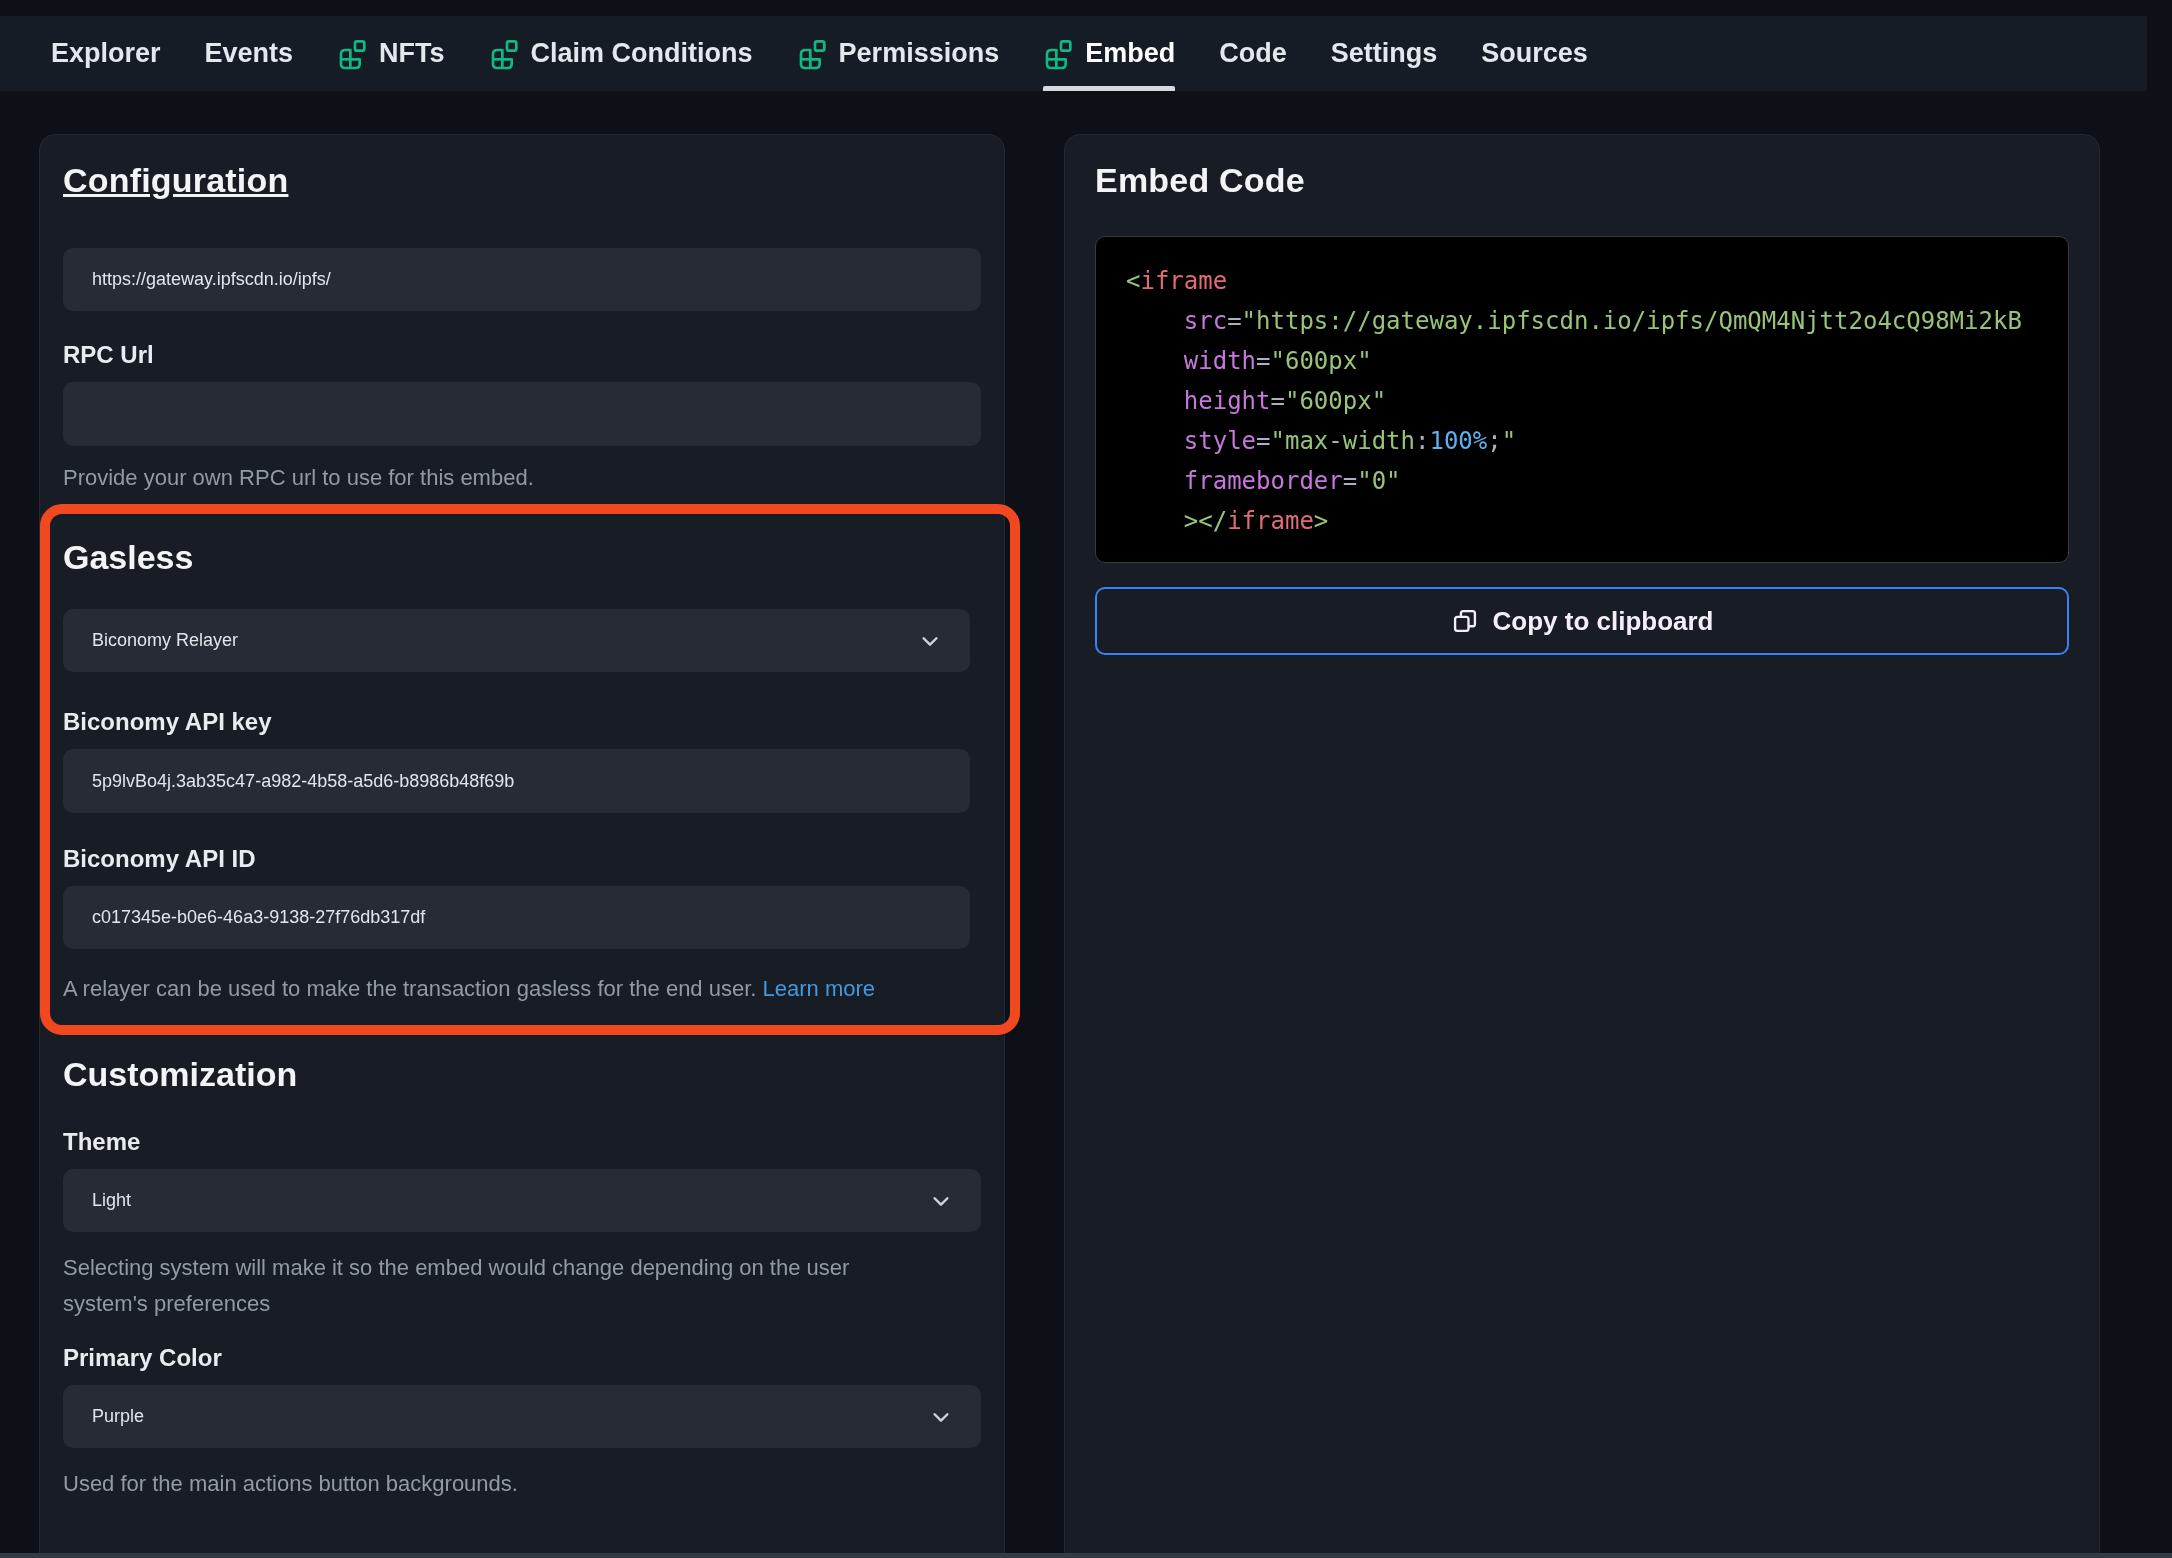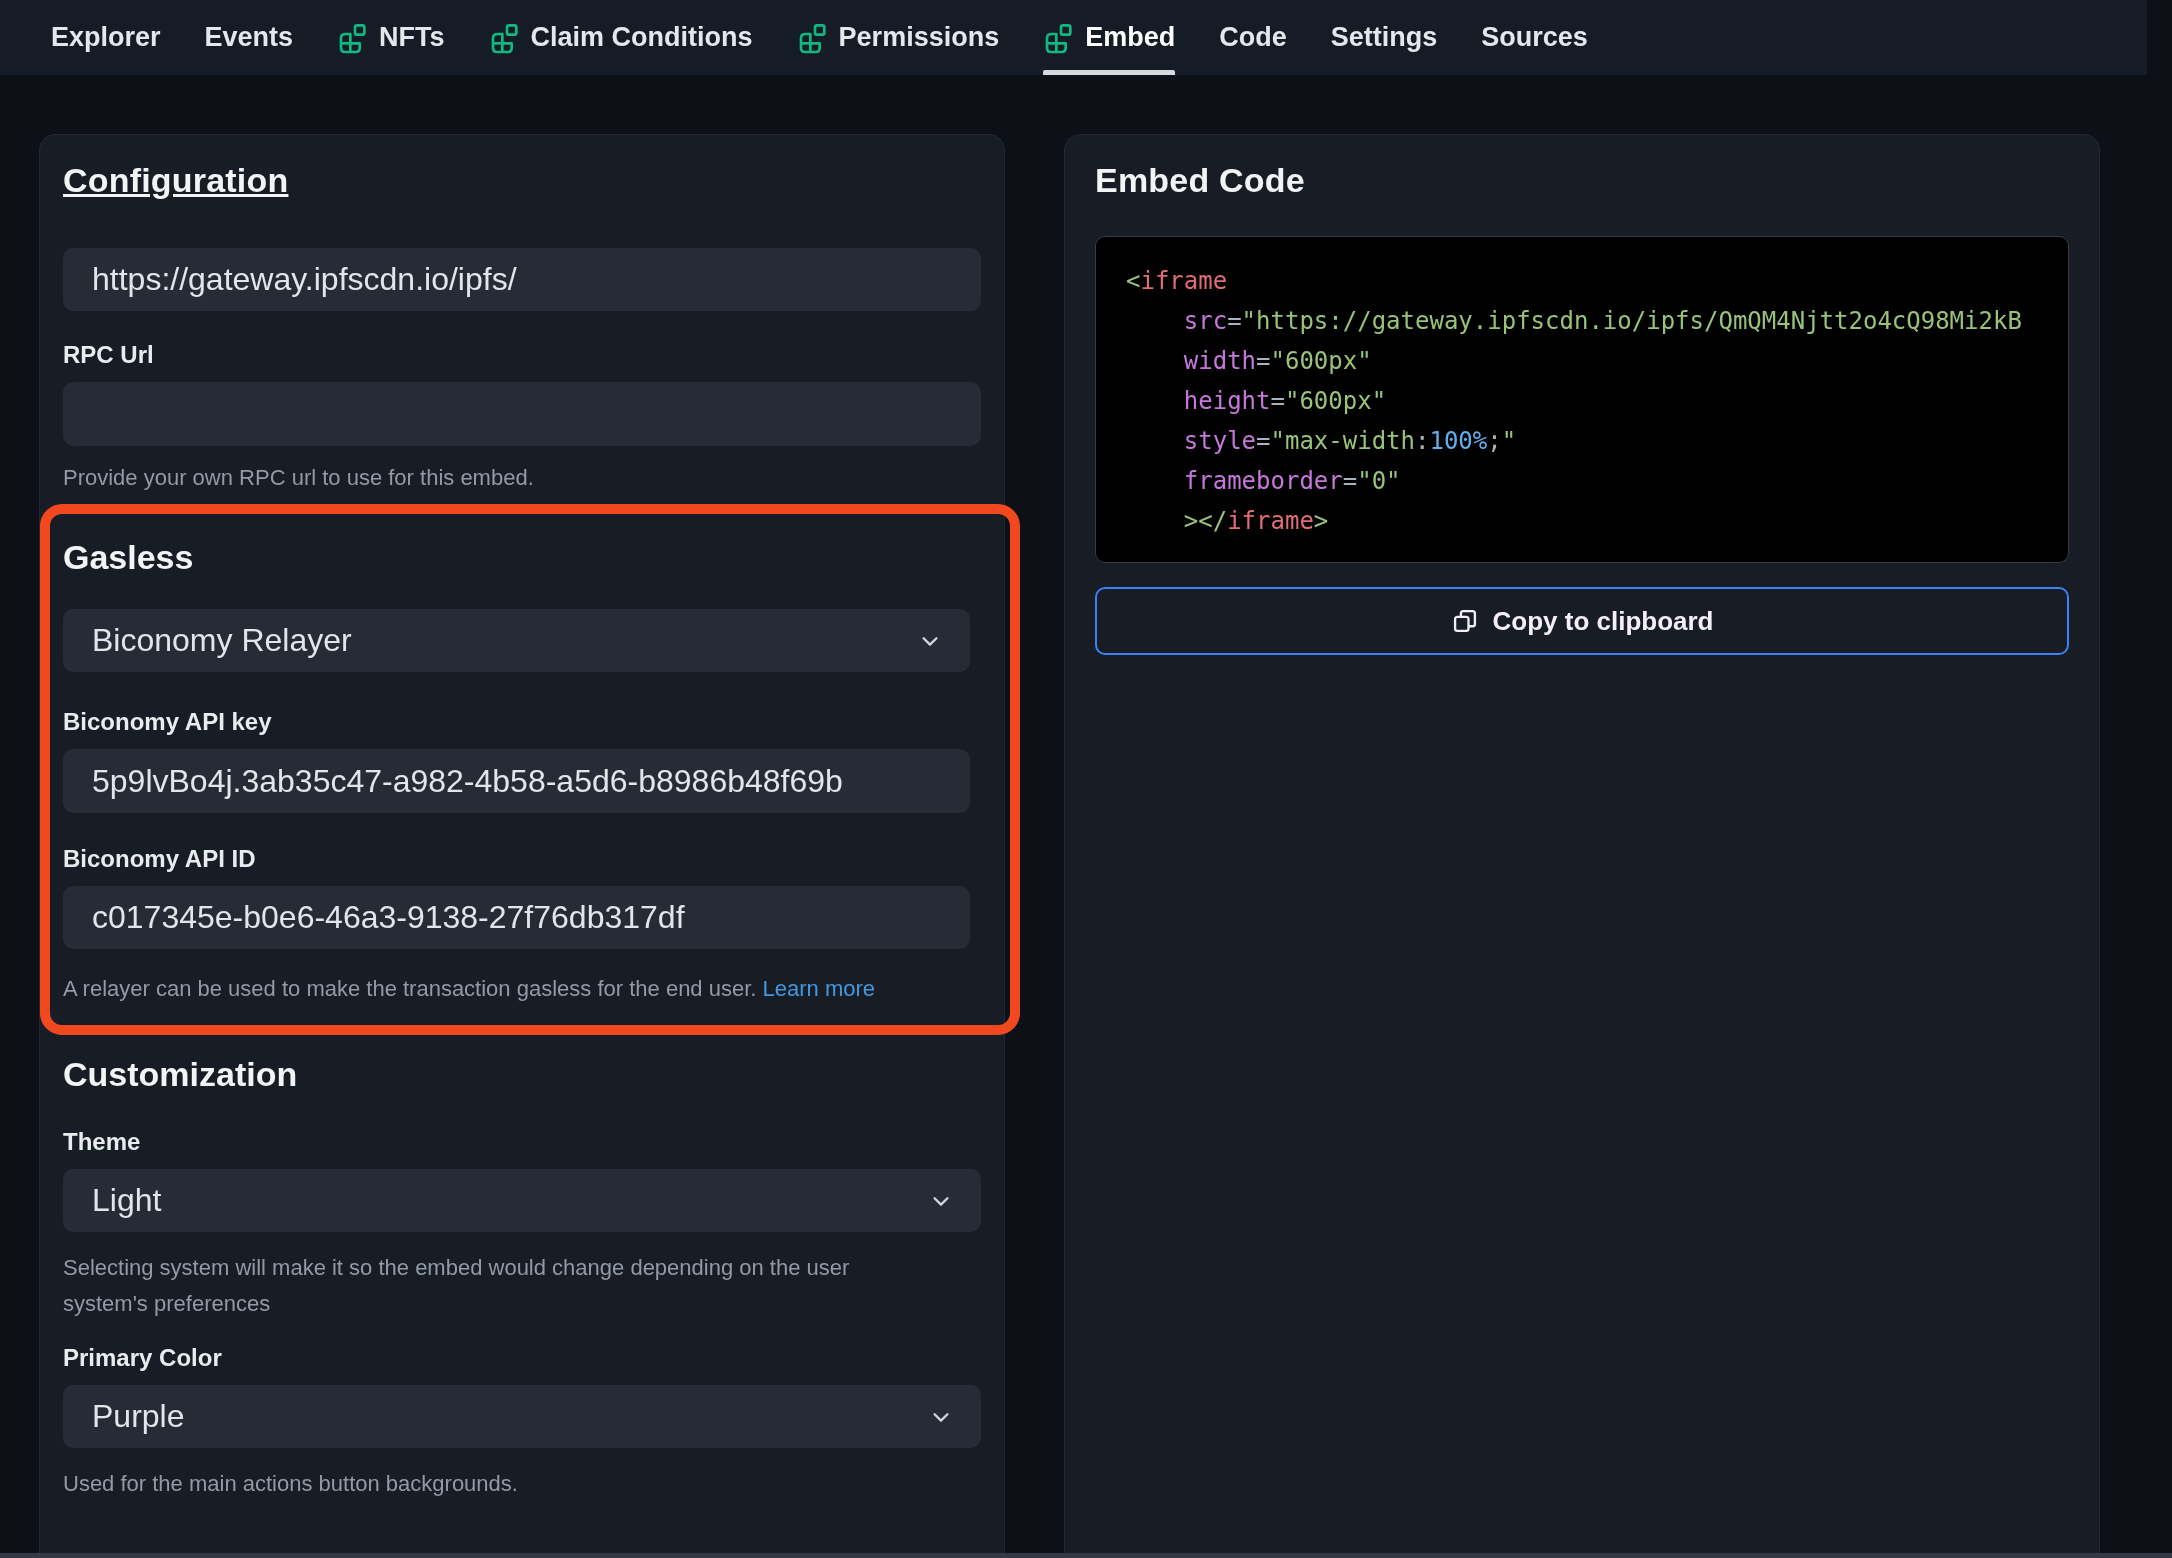--- a/index.html
+++ b/index.html
@@ -6,21 +6,21 @@
   html,body { width:2172px; height:1558px; overflow:hidden; }
   body {
     background:#0d1016;
     font-family:"Liberation Sans", sans-serif;
     color:#e8eaed;
     position:relative;
   }
 
   
   .navbar {
-    position:absolute; left:0; top:0; width:2147px; height:75px;
+    position:absolute; left:0; top:16px; width:2147px; height:75px;
     background:#161c26;
     display:flex; align-items:stretch;
     padding-left:51px; gap:44px;
   }
   .nav-item {
     display:inline-flex; align-items:center; gap:10px;
     font-size:27px; font-weight:700; color:#e4e7eb;
     cursor:pointer; position:relative; white-space:nowrap;
   }
   .nav-item.active { color:#ffffff; }
@@ -38,21 +38,21 @@
   #config-card { left:39px; top:134px; width:966px; height:1500px; padding:26px 23px; }
   #embed-card  { left:1064px; top:134px; width:1036px; height:1500px; padding:26px 30px; }
 
   .card-title { font-size:34px; font-weight:800; color:#f2f4f6; letter-spacing:.2px; }
   #config-card .card-title { margin-bottom:48px;text-decoration:underline; }
   #embed-card .card-title  { margin-bottom:36px; }
 
   .field-label { font-size:24px; font-weight:700; color:#e9ecef; margin-bottom:13px; }
   .text-input, .select {
     width:100%; height:63px; background:#262b35; border:none; border-radius:10px;
-    color:#e2e6ea; font-size:32px; font-family:"Liberation Sans",sans-serif;
+    color:#e2e6ea; font-size:18px; font-family:"Liberation Sans",sans-serif;
     padding:0 29px; display:flex; align-items:center;
   }
   .select { justify-content:space-between; cursor:pointer; }
   .select .chev { width:22px; height:22px; flex:0 0 auto; }
   .helper { font-size:22px; color:#919aa5; line-height:36px; }
   .helper a { color:#4299e1; text-decoration:none; cursor:pointer; }
 
   .mt30 { margin-top:30px; }
   .mt14 { margin-top:14px; }
 

